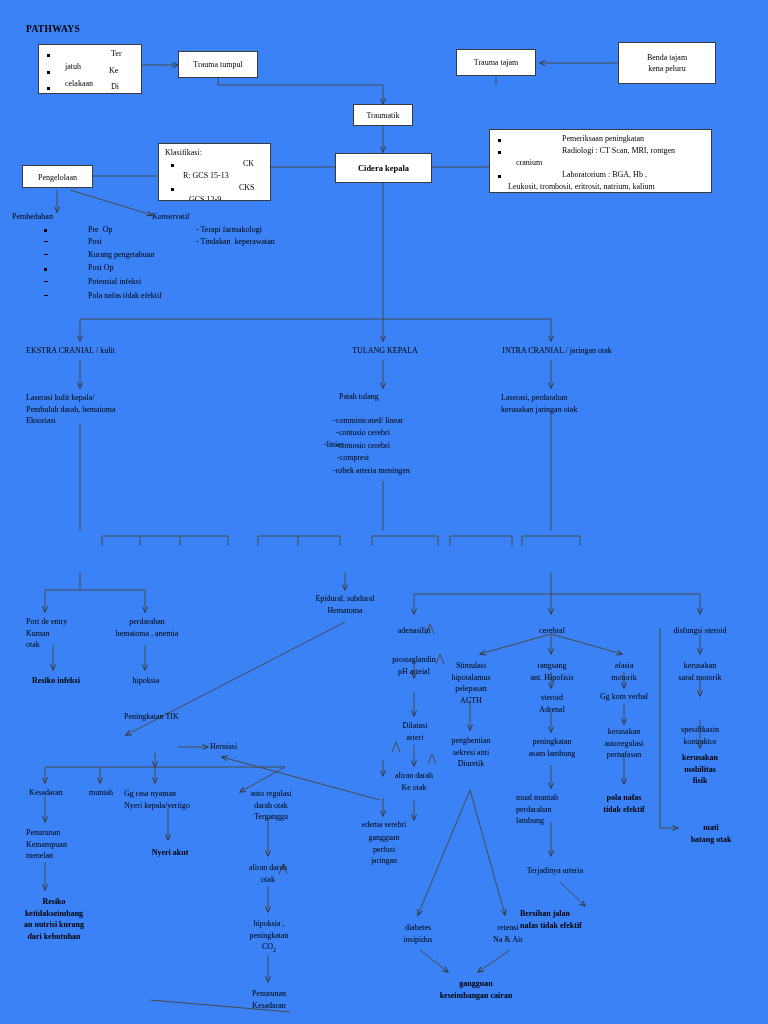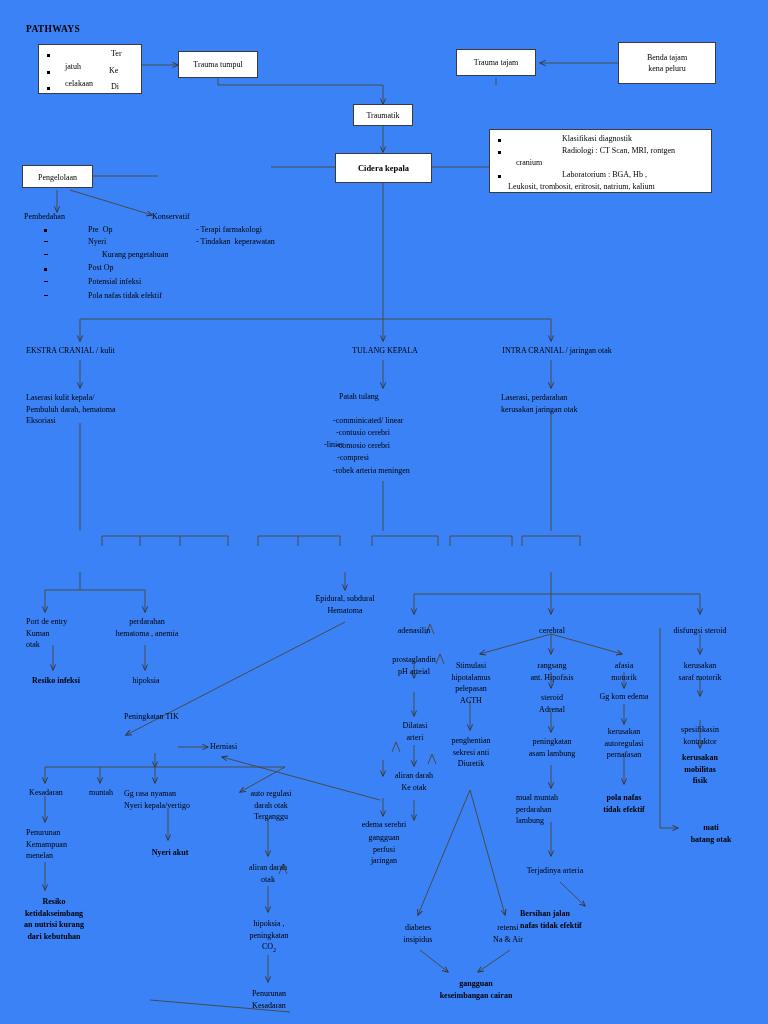--- a/index.html
+++ b/index.html
@@ -204,41 +204,50 @@
   </div>
 
   <div class="box" style="left:335px;top:153px;width:97px;height:30px;">
     <span class="lbl b" style="top:9px;font-size:8.5px;">Cidera kepala</span>
   </div>
 
   <div class="box" style="left:22px;top:165px;width:71px;height:23px;">
     <span class="lbl" style="top:7px;">Pengelolaan</span>
   </div>
 
+  <div class="box" style="left:158px;top:143px;width:113px;height:58px;overflow:hidden;">
+    <span class="t" style="left:6px;top:4px;">Klasifikasi:</span>
+    <span class="bullet" style="left:12px;top:20px;"></span>
+    <span class="t" style="left:84px;top:15px;">CK</span>
+    <span class="t" style="left:24px;top:27px;">R: GCS 15-13</span>
+    <span class="bullet" style="left:12px;top:44px;"></span>
+    <span class="t" style="left:80px;top:39px;">CKS</span>
+    <span class="t" style="left:30px;top:51px;">GCS 12-9</span>
+  </div>
 
   <div class="box" style="left:489px;top:129px;width:223px;height:64px;">
     <span class="bullet" style="left:8px;top:9px;"></span>
-    <span class="t" style="left:72px;top:4px;">Klasifikasi diagnostik</span>
+    <span class="t" style="left:72px;top:4px;">Pemeriksaan peningkatan</span>
     <span class="bullet" style="left:8px;top:21px;"></span>
     <span class="t" style="left:72px;top:16px;">Radiologi : CT Scan, MRI, rontgen</span>
     <span class="t" style="left:26px;top:28px;">cranium</span>
     <span class="bullet" style="left:8px;top:45px;"></span>
     <span class="t" style="left:72px;top:40px;">Laboratorium : BGA, Hb ,</span>
     <span class="t" style="left:18px;top:52px;">Leukosit, trombosit, eritrosit, natrium, kalium</span>
   </div>
 
-  <div class="t" style="left:24px;top:212px;">Pembedahan</div>
+  <div class="t" style="left:12px;top:212px;">Pembedahan</div>
   <div class="t" style="left:152px;top:212px;">Konservatif</div>
 
   <span class="bullet" style="left:44px;top:229px;"></span>
   <div class="t" style="left:88px;top:225px;">Pre  Op</div>
   <span class="dash" style="left:44px;top:241px;"></span>
-  <div class="t" style="left:88px;top:237px;">Nyeri</div>
+  <div class="t" style="left:88px;top:237px;">Post</div>
   <span class="dash" style="left:44px;top:254px;"></span>
-  <div class="t" style="left:88px;top:250px;margin-left:14px;">Kurang pengetahuan</div>
+  <div class="t" style="left:88px;top:250px;">Kurang pengetahuan</div>
   <span class="bullet" style="left:44px;top:268px;"></span>
   <div class="t" style="left:88px;top:263px;">Post Op</div>
   <span class="dash" style="left:44px;top:281px;"></span>
   <div class="t" style="left:88px;top:277px;">Potensial infeksi</div>
   <span class="dash" style="left:44px;top:295px;"></span>
   <div class="t" style="left:88px;top:291px;">Pola nafas tidak efektif</div>
 
   <div class="t" style="left:196px;top:225px;">- Terapi farmakologi</div>
   <div class="t" style="left:196px;top:237px;">- Tindakan  keperawatan</div>
 
@@ -308,21 +317,21 @@
 asam lambung</div>
   <div class="tc" style="left:508px;top:792px;width:88px;white-space:pre-line;line-height:11.5px;text-align:left;padding-left:8px;box-sizing:border-box;">mual muntah
 perdarahan
 lambung</div>
   <div class="tc" style="left:500px;top:866px;width:110px;">Terjadinya arteria</div>
   <div class="tc b" style="left:520px;top:908px;width:120px;white-space:pre-line;line-height:11.5px;text-align:left;">Bersihan jalan
 nafas tidak efektif</div>
 
   <div class="tc" style="left:590px;top:660px;width:68px;white-space:pre-line;line-height:11.5px;">afasia
 motorik</div>
-  <div class="tc" style="left:584px;top:692px;width:80px;">Gg kom edema</div>
+  <div class="tc" style="left:584px;top:692px;width:80px;">Gg kom verbal</div>
   <div class="tc" style="left:586px;top:726px;width:76px;white-space:pre-line;line-height:11.5px;">kerusakan
 autoregulasi
 pernafasan</div>
   <div class="tc b" style="left:586px;top:792px;width:76px;white-space:pre-line;line-height:11.5px;">pola nafas
 tidak efektif</div>
 
   <div class="tc" style="left:652px;top:626px;width:96px;">disfungsi steroid</div>
   <div class="tc" style="left:660px;top:660px;width:80px;white-space:pre-line;line-height:11.5px;">kerusakan
 saraf motorik</div>
   <div class="tc" style="left:660px;top:700px;width:80px;white-space:pre-line;line-height:11.5px;margin-top:24px;">spesifikasin

